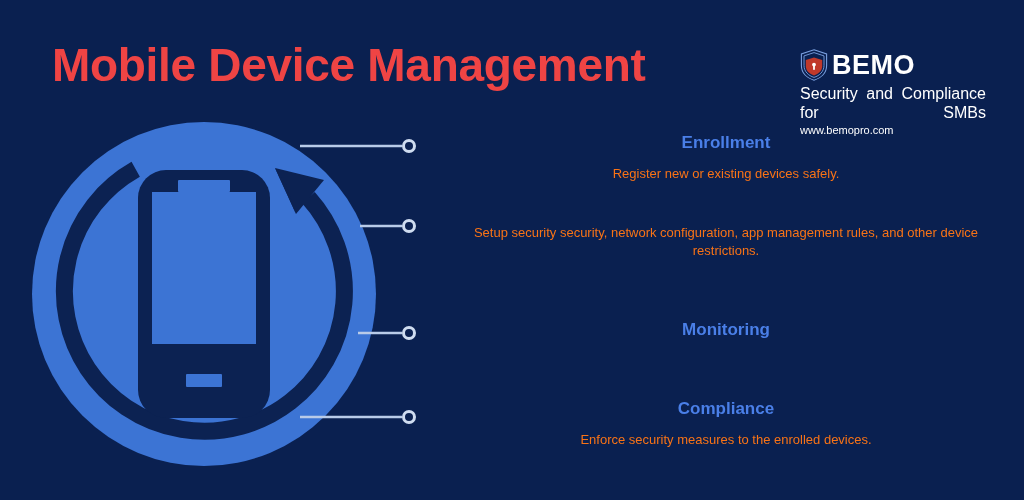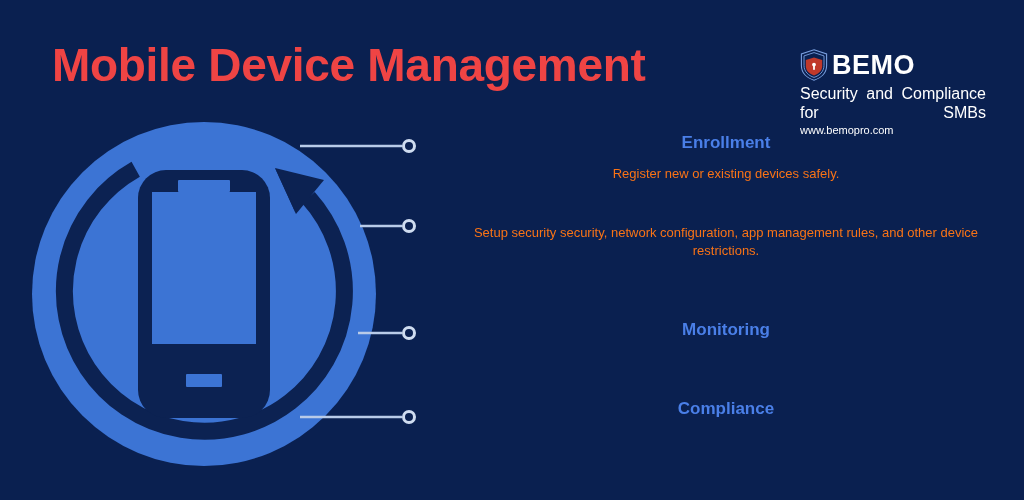--- a/index.html
+++ b/index.html
@@ -181,16 +181,17 @@
       <div class="item-desc">Register new or existing devices safely.</div>
     </div>
     <div class="item i1">
       <div class="item-desc">Setup security security, network configuration, app management rules, and other device restrictions.</div>
     </div>
     <div class="item i2">
       <div class="item-title">Monitoring</div>
     </div>
     <div class="item i3">
       <div class="item-title">Compliance</div>
+      <div class="item-desc">Enforce security measures to the enrolled devices.</div>
     </div>
   </div>
 
 </div>
 
 </body></html>

